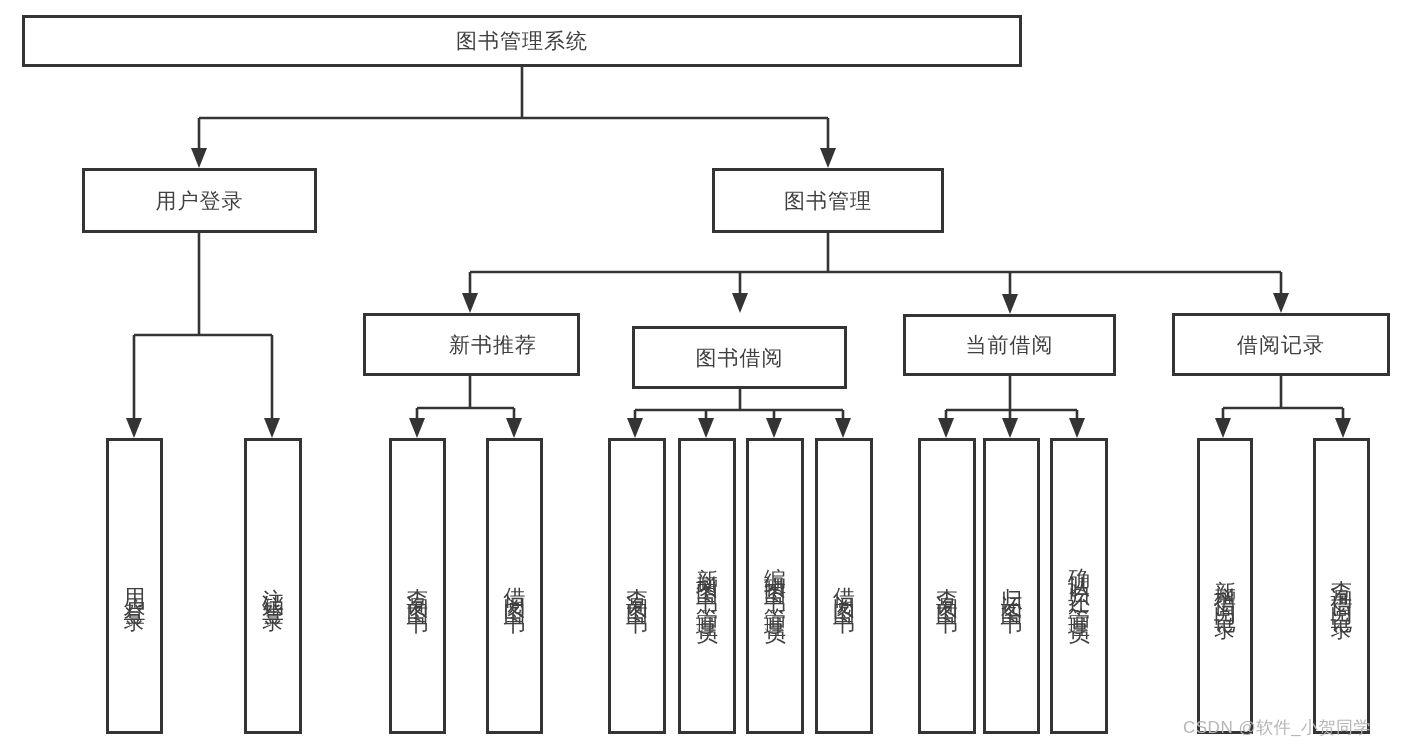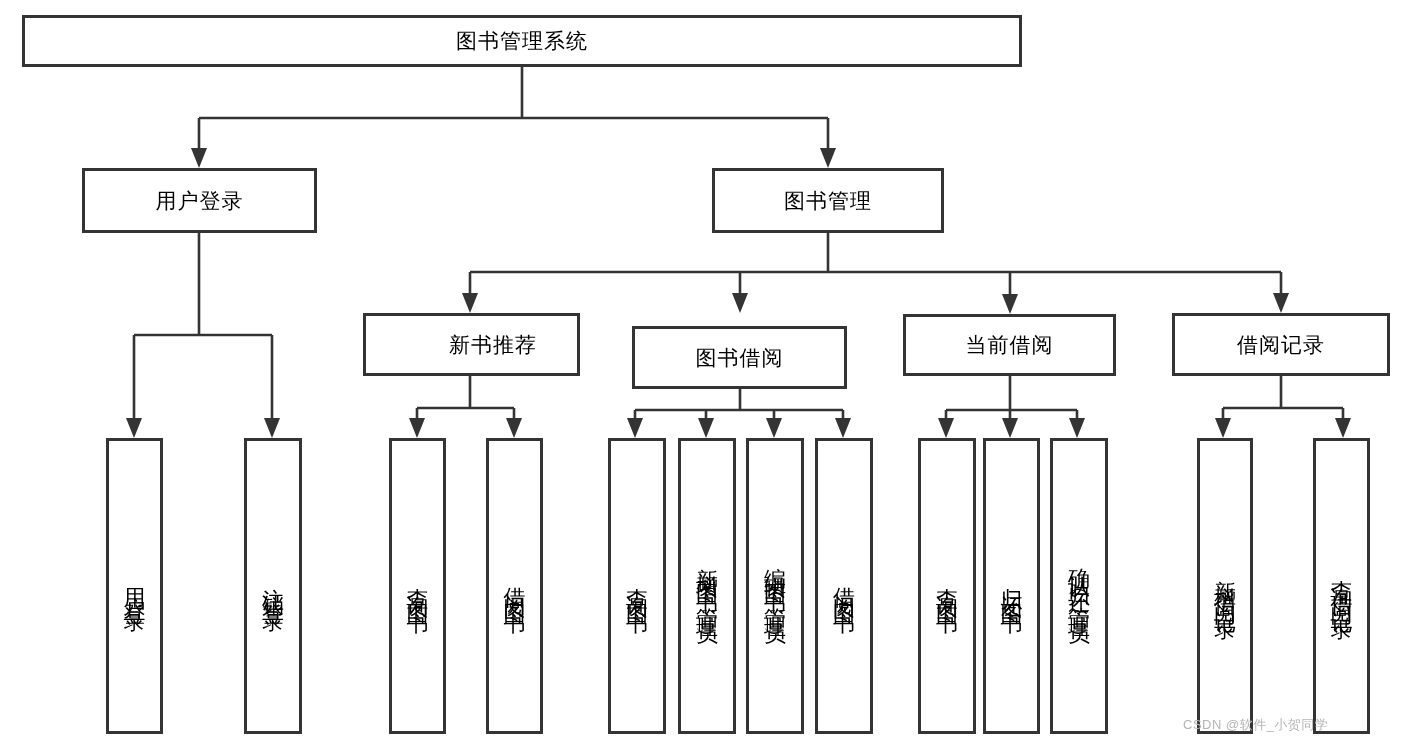--- a/index.html
+++ b/index.html
@@ -24,40 +24,40 @@
     pointer-events: none;
   }
   .node {
     position: absolute;
     box-sizing: border-box;
     border: 3px solid #343434;
     background: #ffffff;
     display: flex;
     align-items: center;
     justify-content: center;
-    color: #000000;
+    color: #404040;
   }
   .node.h .label {
     font-size: 21px;
     letter-spacing: 1px;
     white-space: nowrap;
   }
   .node.v .label {
     writing-mode: vertical-rl;
     text-orientation: mixed;
     font-size: 22px;
     letter-spacing: 8px;
     line-height: 1;
     white-space: nowrap;
   }
   .watermark {
     position: absolute;
     left: 1183px;
     top: 716px;
-    font-size: 13px;
+    font-size: 17px;
     color: #b5b5b5;
     letter-spacing: 0.5px;
     white-space: nowrap;
   }
 </style>
 </head>
 <body>
 
 <div class="canvas">
 

